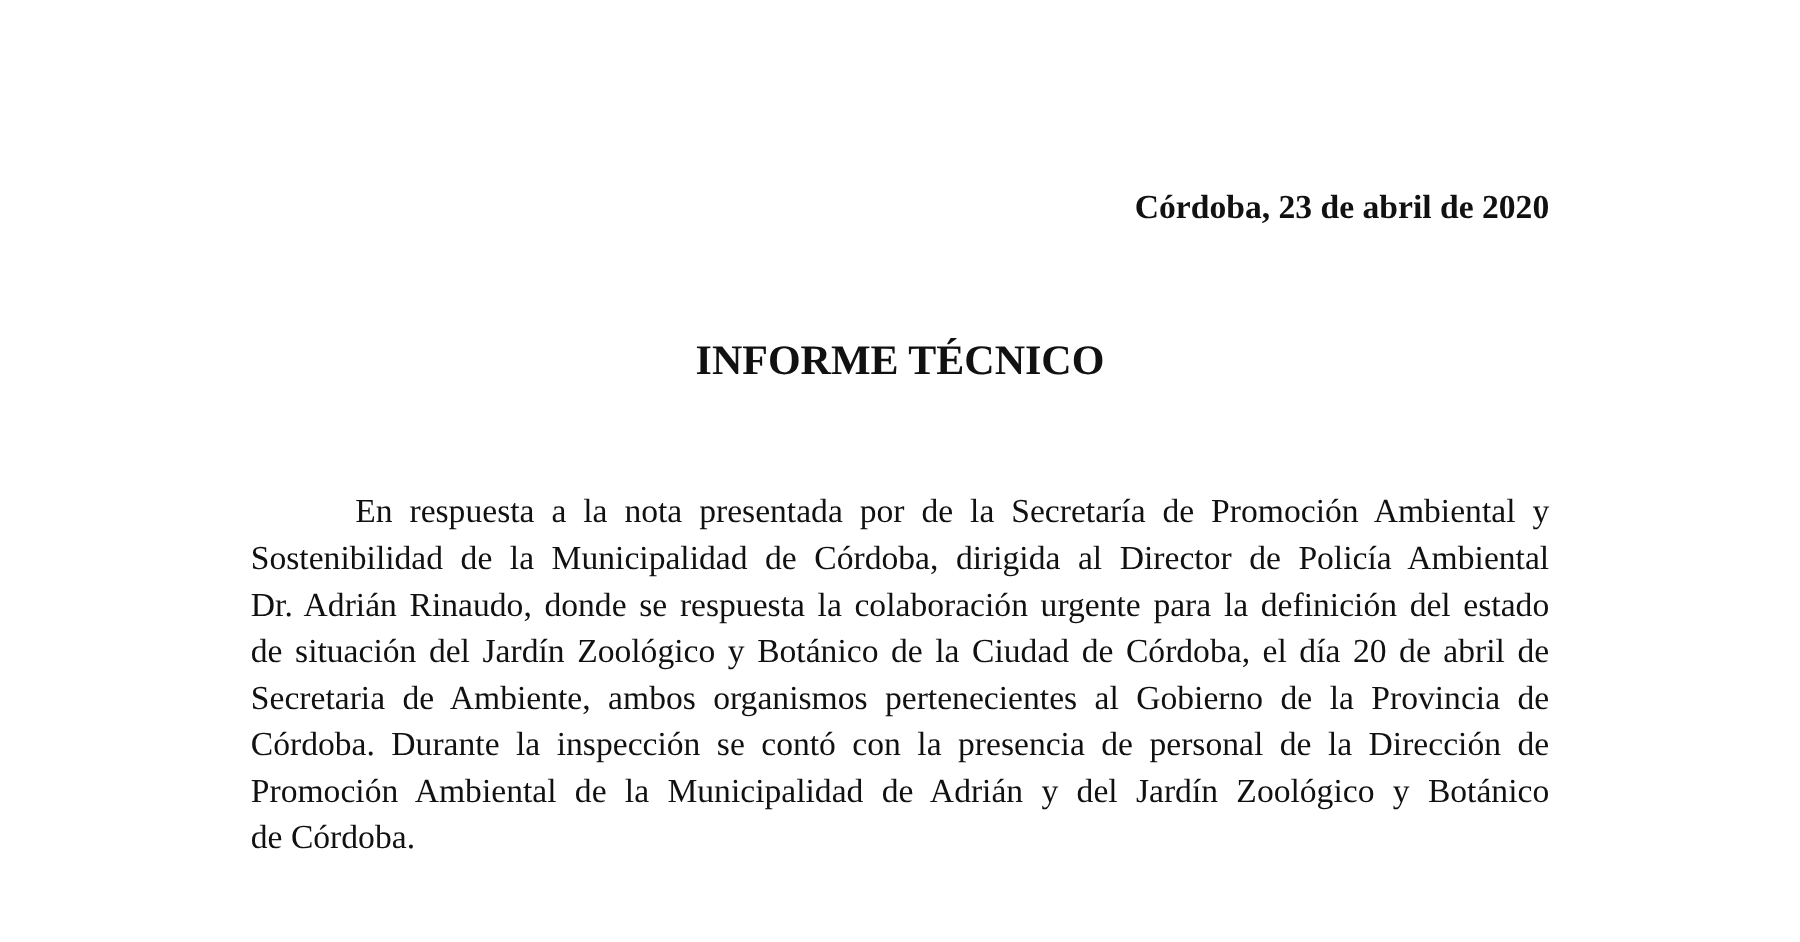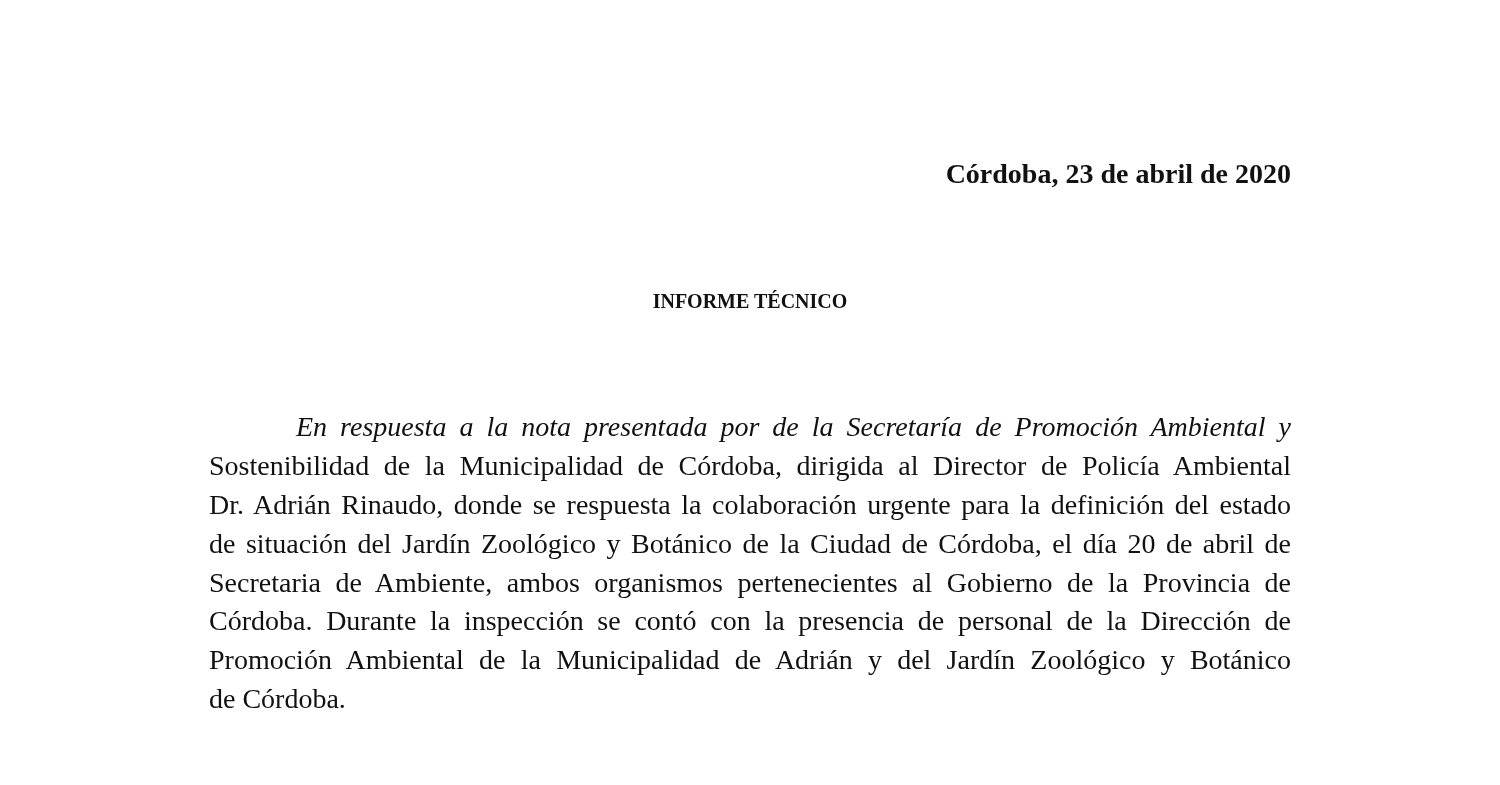--- a/index.html
+++ b/index.html
@@ -31,21 +31,21 @@
       font-weight: bold;
       line-height: 38px;
       white-space: nowrap;
     }
     .doc-title {
       position: absolute;
       left: 0;
       width: 1500px;
       top: 282px;
       text-align: center;
-      font-size: 20px;
+      font-size: 35px;
       font-weight: bold;
       line-height: 38px;
       white-space: nowrap;
     }
     .paragraph {
       position: absolute;
       left: 209px;
       top: 408px;
       width: 1082px;
       font-size: 28px;
@@ -54,21 +54,20 @@
     .pline {
       display: block;
       text-align: justify;
       text-align-last: justify;
       white-space: nowrap;
       height: 38.9px;
       overflow: visible;
     }
     .pline.first {
       padding-left: 87px;
-      font-style: italic;
     }
     .pline.last {
       text-align: left;
       text-align-last: left;
     }
   </style>
 </head>
 <body>
 
 <div class="page">

